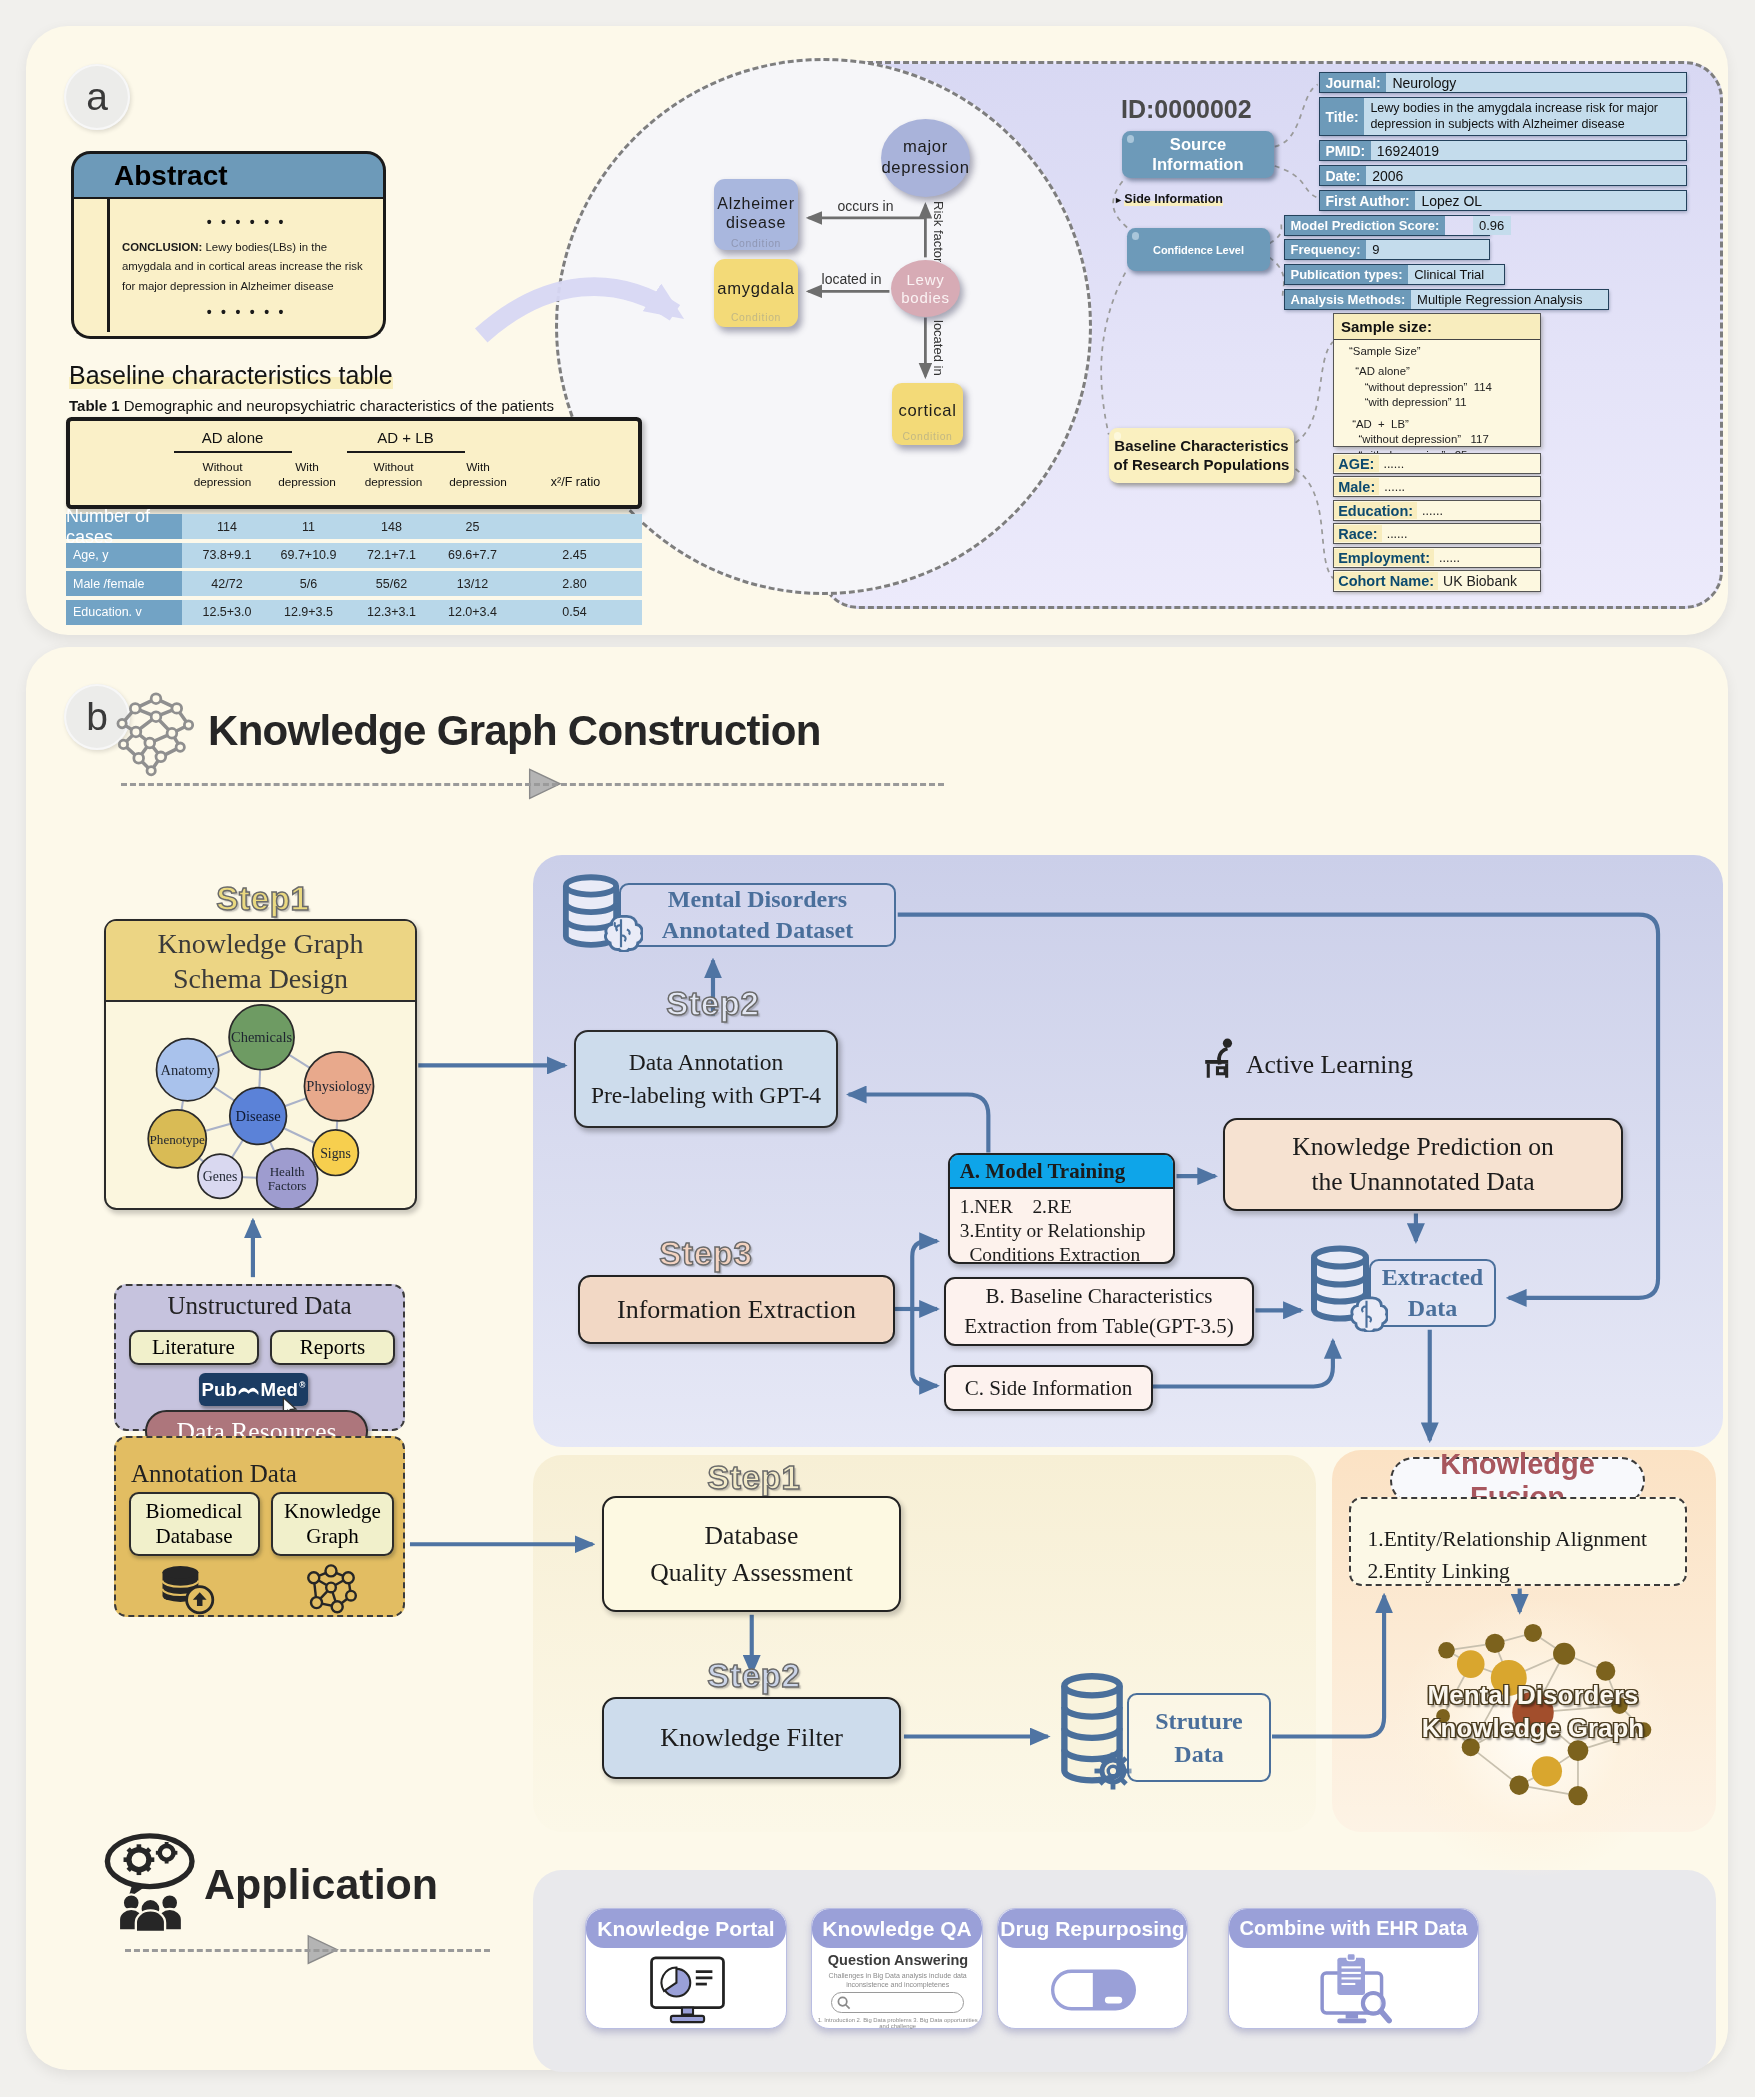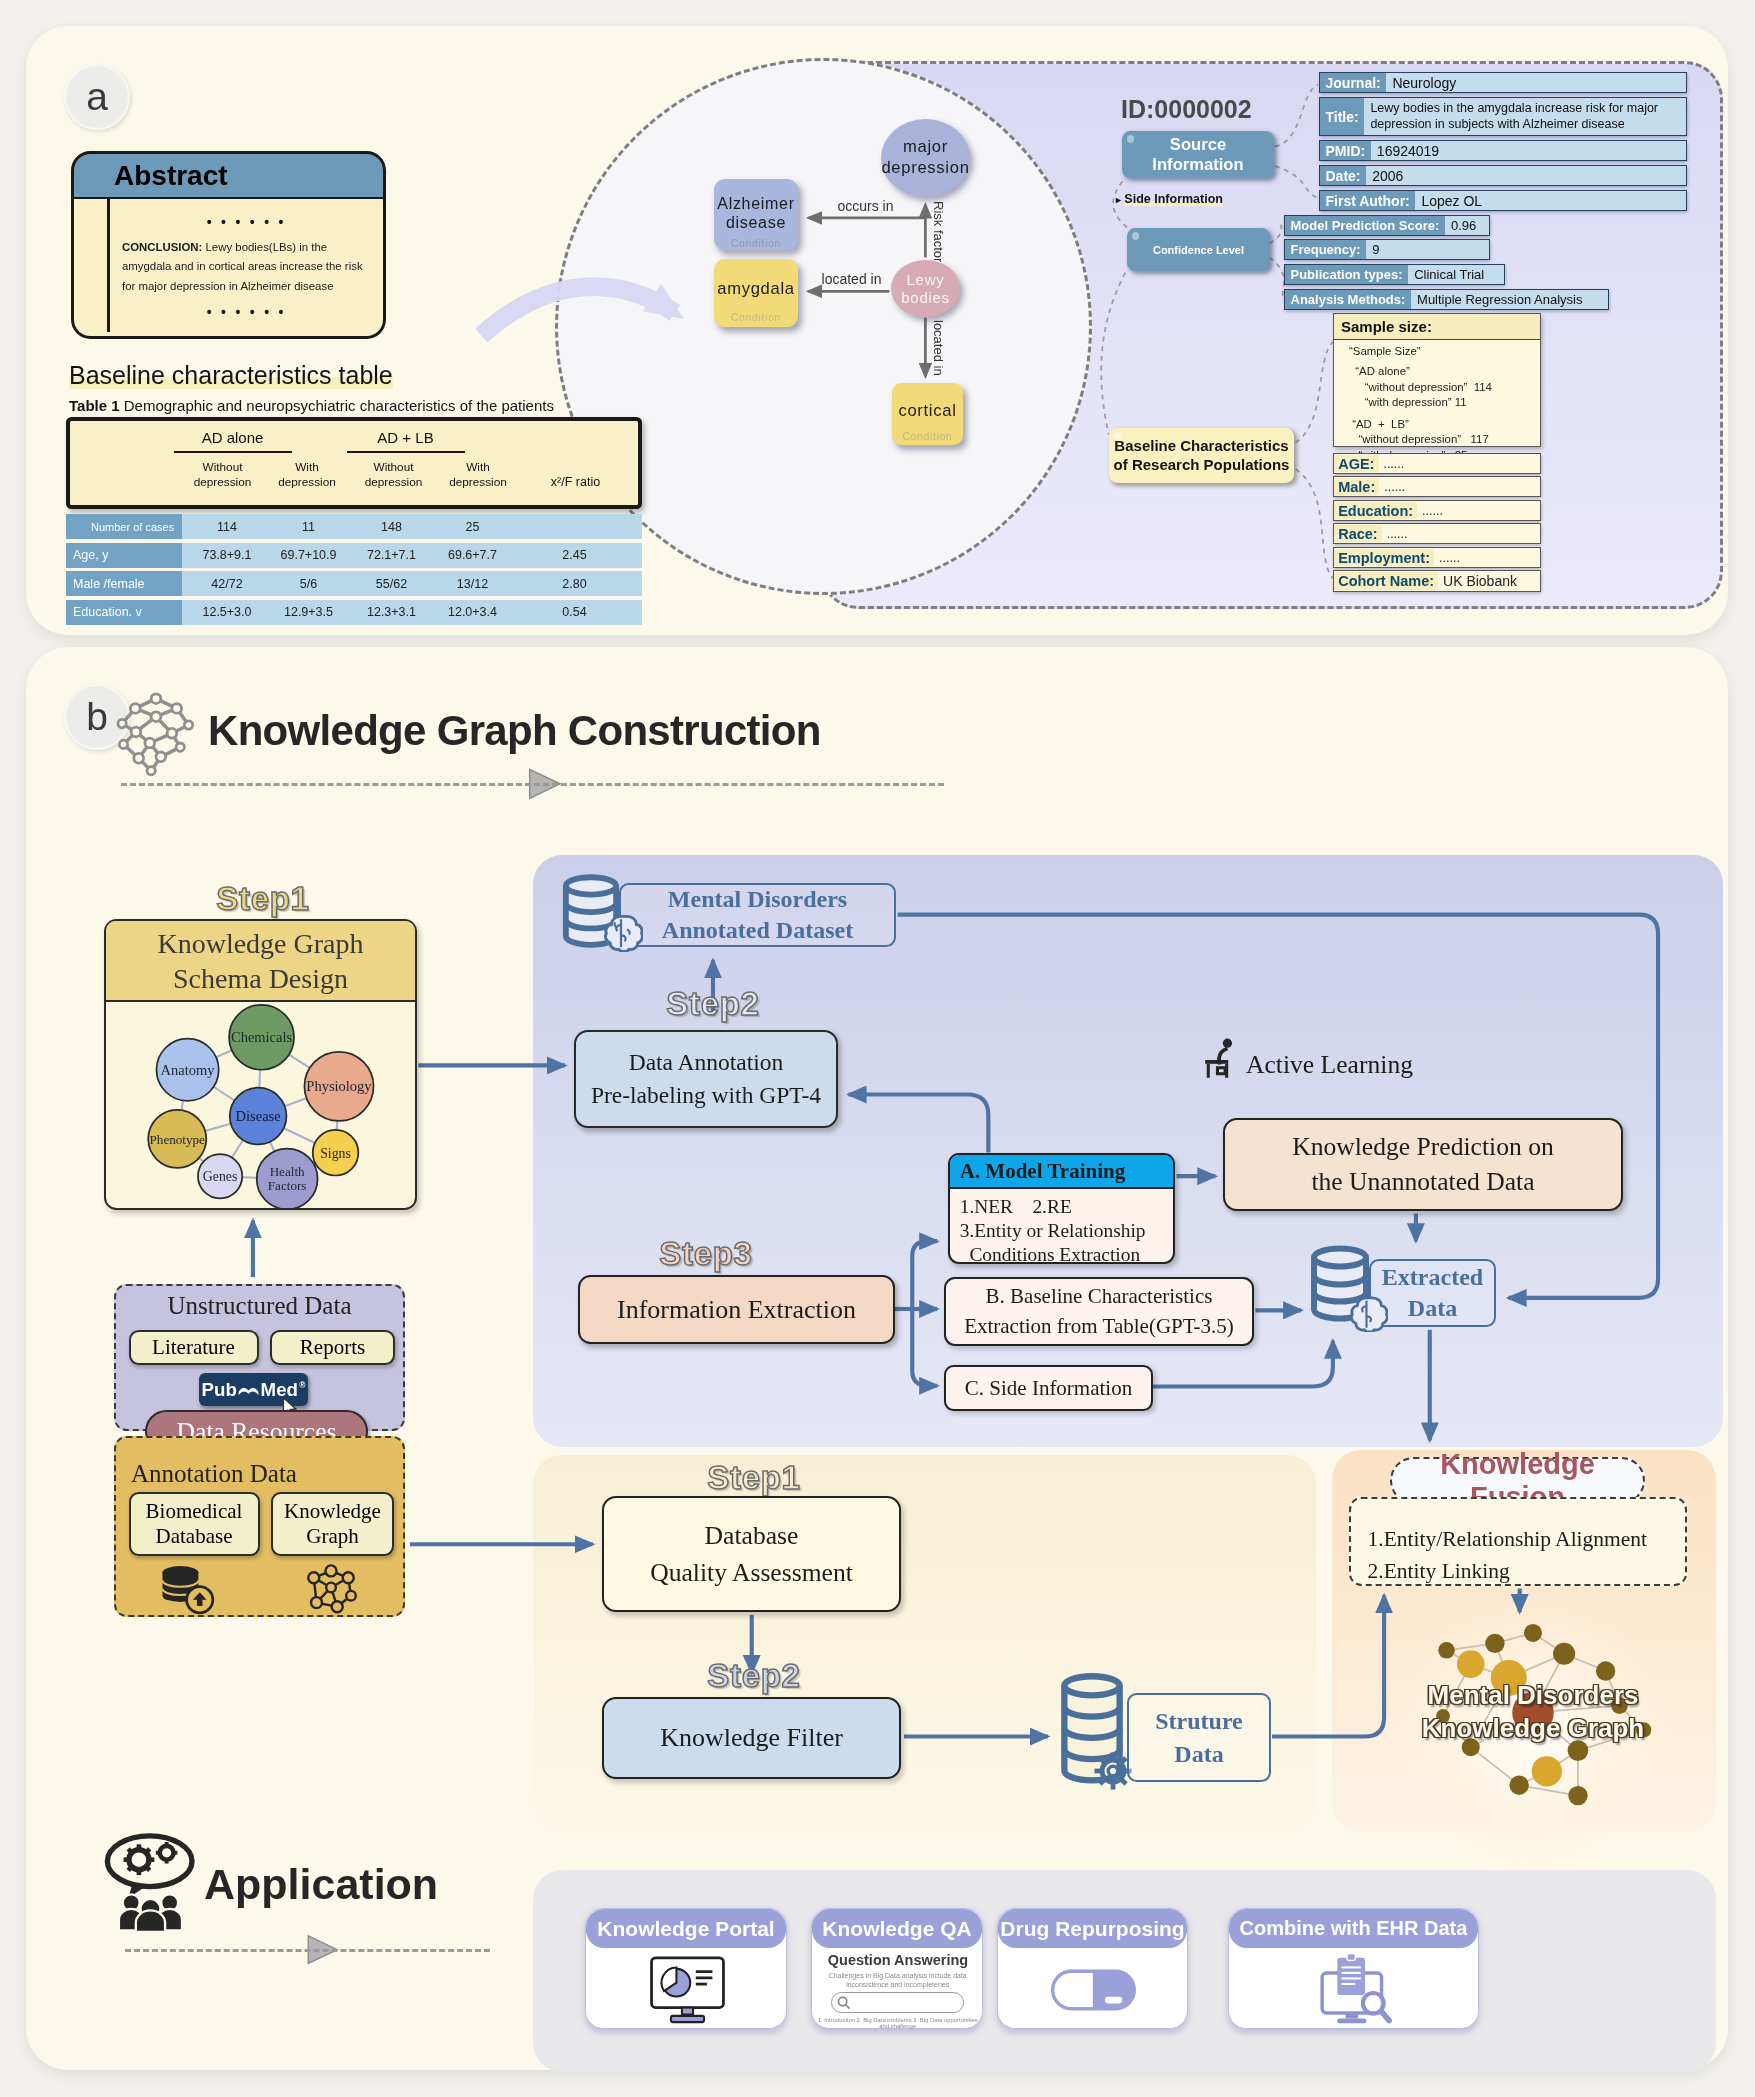--- a/index.html
+++ b/index.html
@@ -131,21 +131,21 @@
     <div class="abs" style="left:277px;top:30px;width:118px;height:2.1px;background:#1a1a1a;"></div>
     <div class="abs" style="left:111px;top:39px;width:83px;text-align:center;font-size:11.8px;line-height:1.3;color:#111;">Without depression</div>
     <div class="abs" style="left:199px;top:39px;width:76px;text-align:center;font-size:11.8px;line-height:1.3;color:#111;">With depression</div>
     <div class="abs" style="left:282px;top:39px;width:83px;text-align:center;font-size:11.8px;line-height:1.3;color:#111;">Without depression</div>
     <div class="abs" style="left:370px;top:39px;width:76px;text-align:center;font-size:11.8px;line-height:1.3;color:#111;">With depression</div>
     <div class="abs" style="left:450px;top:54px;width:111px;text-align:center;font-size:12.5px;color:#111;">x²/F ratio</div>
   </div>
 
   <div class="abs" style="left:66px;top:514px;width:576px;">
     <div style="display:flex;height:25px;margin-bottom:3.5px;">
-      <div style="width:116px;background:#72a3c5;color:#fff;font-size:11px;display:flex;align-items:center;padding-left:25px;box-sizing:border-box;">Number of cases</div>
+      <div style="width:116px;background:#72a3c5;color:#fff;font-size:18px;display:flex;align-items:center;padding-left:0;box-sizing:border-box;">Number of cases</div>
       <div style="width:90px;background:#b8d7e9;color:#222;font-size:12.5px;display:flex;align-items:center;justify-content:center;">114</div>
       <div style="width:73px;background:#b8d7e9;color:#222;font-size:12.5px;display:flex;align-items:center;justify-content:center;">11</div>
       <div style="width:93px;background:#b8d7e9;color:#222;font-size:12.5px;display:flex;align-items:center;justify-content:center;">148</div>
       <div style="width:69px;background:#b8d7e9;color:#222;font-size:12.5px;display:flex;align-items:center;justify-content:center;">25</div>
       <div style="flex:1;background:#b8d7e9;color:#222;font-size:12.5px;display:flex;align-items:center;justify-content:center;"></div>
     </div>
     <div style="display:flex;height:25px;margin-bottom:3.5px;">
       <div style="width:116px;background:#72a3c5;color:#fff;font-size:12.5px;display:flex;align-items:center;padding-left:7px;box-sizing:border-box;text-align:right;">Age, y</div>
       <div style="width:90px;background:#b8d7e9;color:#222;font-size:12.5px;display:flex;align-items:center;justify-content:center;">73.8+9.1</div>
       <div style="width:73px;background:#b8d7e9;color:#222;font-size:12.5px;display:flex;align-items:center;justify-content:center;">69.7+10.9</div>
@@ -230,21 +230,21 @@
   <div class="abs frow" style="left:1319px;top:165px;width:368px;height:21px;">
       <span class="fl" style="font-size:14px;">Date:</span>
       <span class="fv" style="font-size:14px;">2006</span>
     </div>
   <div class="abs frow" style="left:1319px;top:190px;width:368px;height:21px;">
       <span class="fl" style="font-size:14px;">First Author:</span>
       <span class="fv" style="font-size:14px;">Lopez OL</span>
     </div>
   <div class="abs frow" style="left:1284px;top:215px;width:206px;height:21px;">
       <span class="fl" style="font-size:13px;">Model Prediction Score:</span>
-      <span class="fv" style="font-size:13px;">0.96</span>
+      <span class="fv" style="font-size:13px;margin-left:28px;">0.96</span>
     </div>
   <div class="abs frow" style="left:1284px;top:239px;width:206px;height:21px;">
       <span class="fl" style="font-size:13px;">Frequency:</span>
       <span class="fv" style="font-size:13px;">9</span>
     </div>
   <div class="abs frow" style="left:1284px;top:264px;width:221px;height:21px;">
       <span class="fl" style="font-size:13px;">Publication types:</span>
       <span class="fv" style="font-size:13px;">Clinical Trial</span>
     </div>
   <div class="abs frow" style="left:1284px;top:289px;width:325px;height:21px;">

